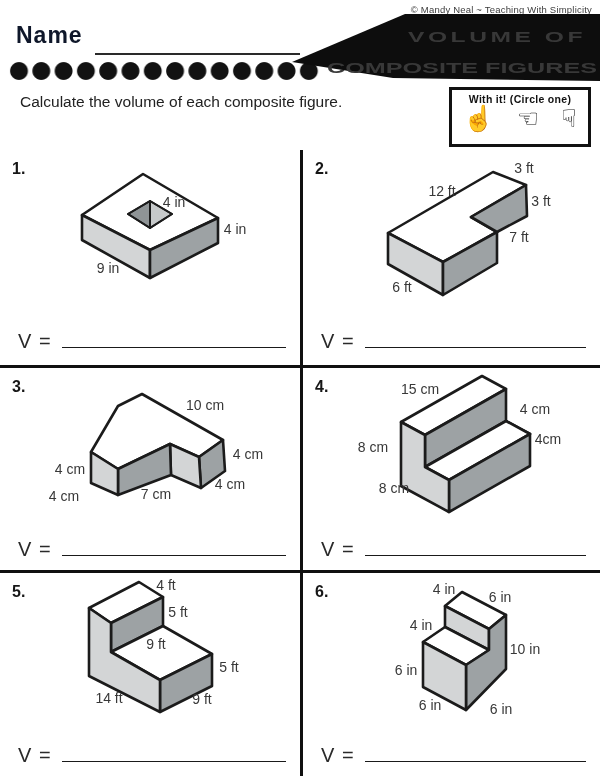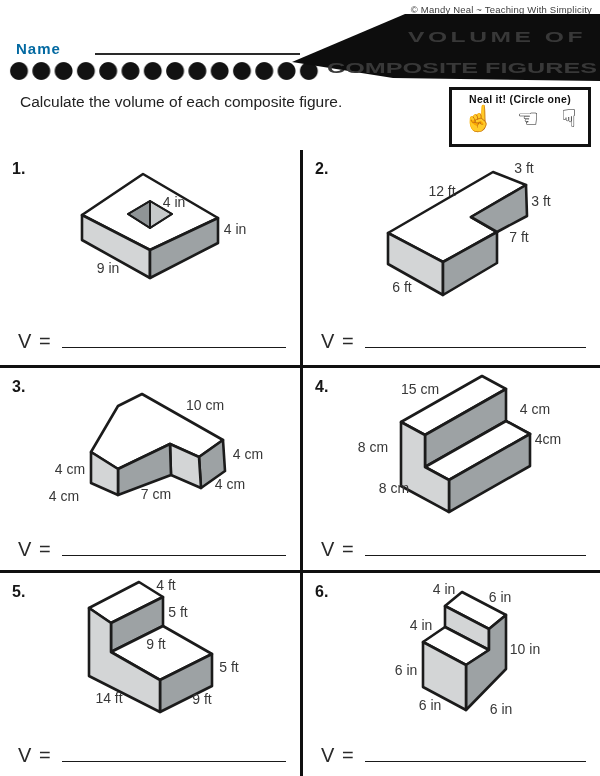--- a/index.html
+++ b/index.html
@@ -1,19 +1,19 @@
 <!DOCTYPE html>
 <html><head>
 <meta charset="utf-8">
 <style>
   html,body{margin:0;padding:0;background:#fff;}
   #page{position:relative;width:600px;height:776px;background:#fff;overflow:hidden;
         font-family:"Liberation Sans", sans-serif;color:#1b1b1b;}
   .copyright{position:absolute;top:4px;right:8px;font-size:9.5px;color:#3c3c3c;letter-spacing:.2px;}
-  .name-label{position:absolute;top:40px;left:16px;font-size:15px;font-weight:bold;letter-spacing:1px;color:#0369a1;}
+  .name-label{position:absolute;top:22px;left:16px;font-size:23px;font-weight:bold;letter-spacing:1px;color:#0f172a;}
   .name-line{position:absolute;top:53px;left:95px;width:205px;border-bottom:2px solid #2a2a2a;height:0;}
   .dots{position:absolute;top:61px;left:8px;width:312px;height:20px;
         background-image:radial-gradient(circle at 11px 10px,#121212 8.4px,transparent 9.4px);
         background-size:22.3px 20px;background-repeat:repeat-x;}
   .banner-svg{position:absolute;top:0;left:0;}
   .instruction{position:absolute;top:93px;left:20px;font-size:15.5px;color:#222;text-align:right;}
   .rate-box{position:absolute;top:87px;left:449px;width:136px;height:54px;border:3px solid #111;background:#fff;text-align:center;}
   .rate-title{font-size:10.5px;font-weight:bold;letter-spacing:.3px;margin-top:3px;color:#111;}
   .rate-hands{display:flex;justify-content:space-around;align-items:center;margin-top:0px;}
   .rate-hands span{font-size:25px;line-height:26px;color:#111;}
@@ -46,21 +46,21 @@
 
   <svg class="banner-svg" width="600" height="85">
     <polygon points="405,14 600,14 600,81 393,78 292,62" fill="#0d0d0d"></polygon>
     <text x="497" y="42" text-anchor="middle" textLength="178" lengthAdjust="spacingAndGlyphs" font-size="19" font-weight="bold" fill="#ffffff" letter-spacing="2">VOLUME OF</text>
     <text x="462" y="73" text-anchor="middle" textLength="270" lengthAdjust="spacingAndGlyphs" font-size="25" font-weight="bold" fill="#ffffff">COMPOSITE FIGURES</text>
   </svg>
 
   <div class="instruction">Calculate the volume of each composite figure.</div>
 
   <div class="rate-box">
-    <div class="rate-title">Neal it! (Circle one)</div>
+    <div class="rate-title">With it! (Circle one)</div>
     <div class="rate-hands">
       <span>☝</span>
       <span>☜</span>
       <span>☟</span>
     </div>
   </div>
 
   <div class="row row1">
     <div class="cell left">
       <div class="pnum">1.</div>

